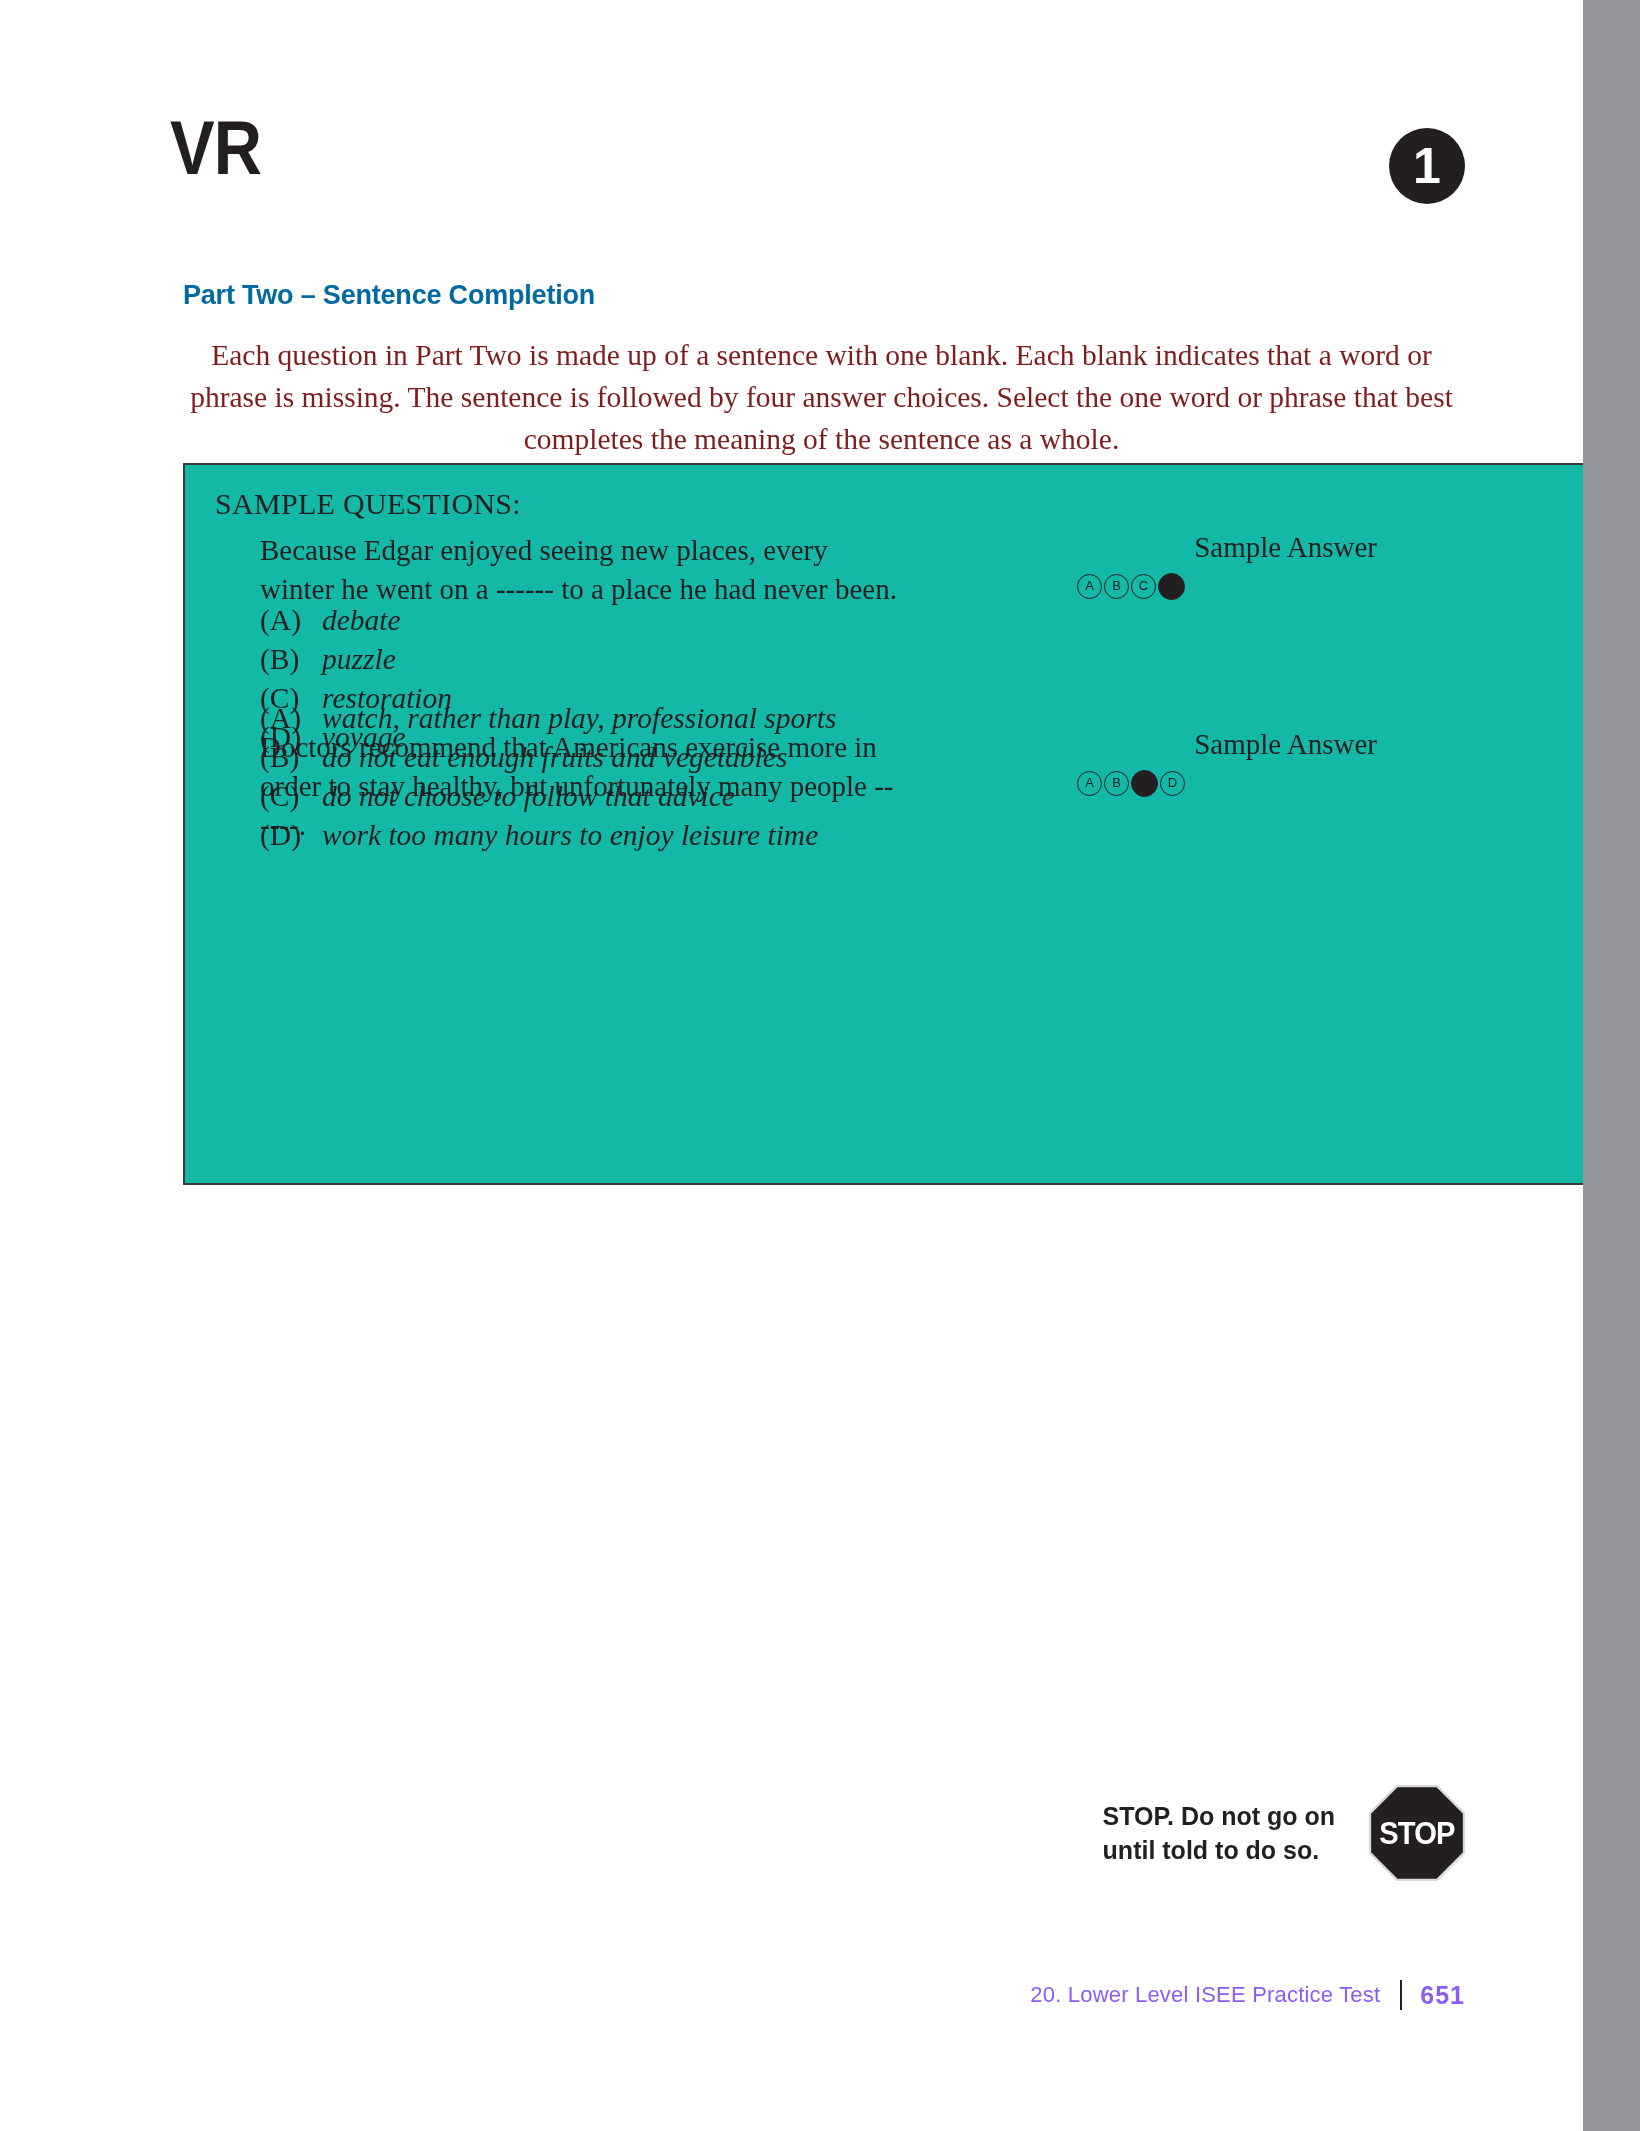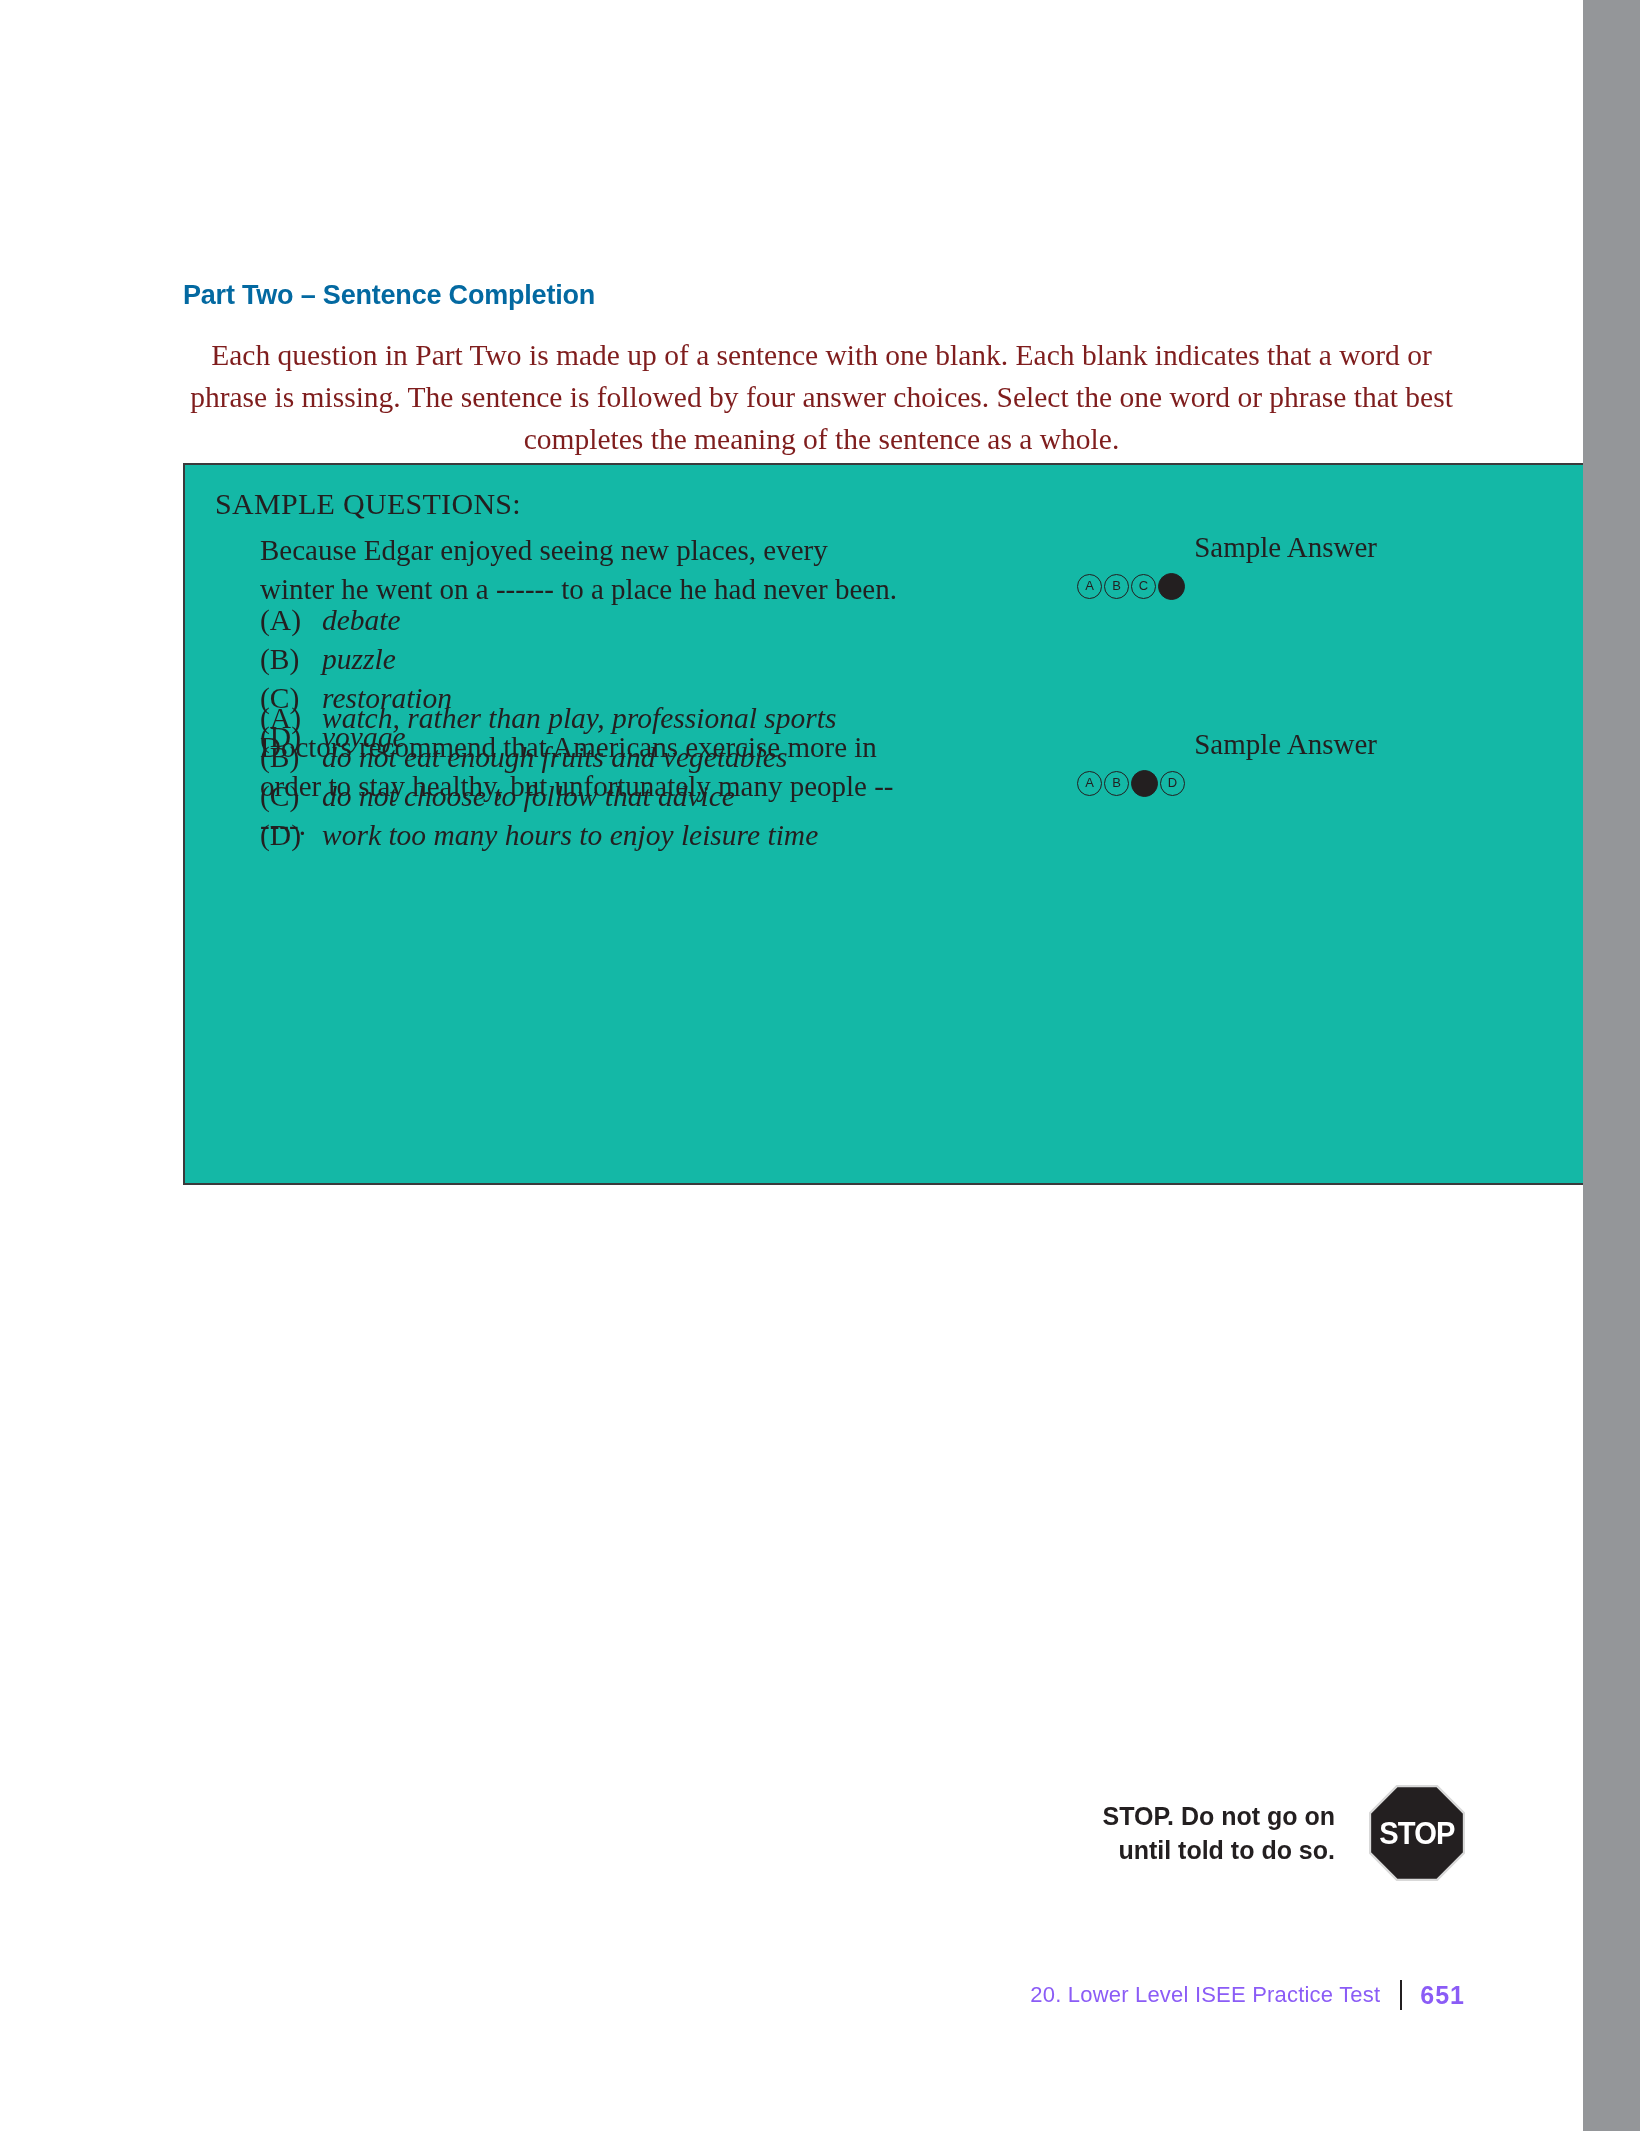--- a/index.html
+++ b/index.html
@@ -195,21 +195,21 @@
     display: flex;
     align-items: center;
     justify-content: flex-end;
     gap: 22px;
   }
   #stop-text {
     font-family: "Liberation Sans", sans-serif;
     font-weight: bold;
     font-size: 25px;
     line-height: 34px;
-    text-align: right;
+    text-align: left;
     color: #231f20;
   }
   #stop-sign {
     position: relative;
     width: 96px;
     height: 96px;
     flex: 0 0 96px;
     padding-left: 12px;
   }
   #stop-sign svg { display: block; }
@@ -238,20 +238,24 @@
     font-size: 25px;
     font-weight: bold;
     letter-spacing: 1px;
   }
 </style>
 </head>
 <body>
 
 <div id="page">
 
+  <div id="masthead">
+    <div id="section-code">VR</div>
+    <div id="section-number-badge">1</div>
+  </div>
 
   <div id="part-heading">Part Two – Sentence Completion</div>
 
   <div id="directions-paragraph">Each question in Part Two is made up of a sentence with one blank. Each blank indicates that a word or phrase is missing. The sentence is followed by four answer choices. Select the one word or phrase that best completes the meaning of the sentence as a whole.</div>
 
   <div id="sample-box">
 
     <div id="sample-questions-label">SAMPLE QUESTIONS:</div>
 
     <div class="sample-block" id="sample-block-1">

